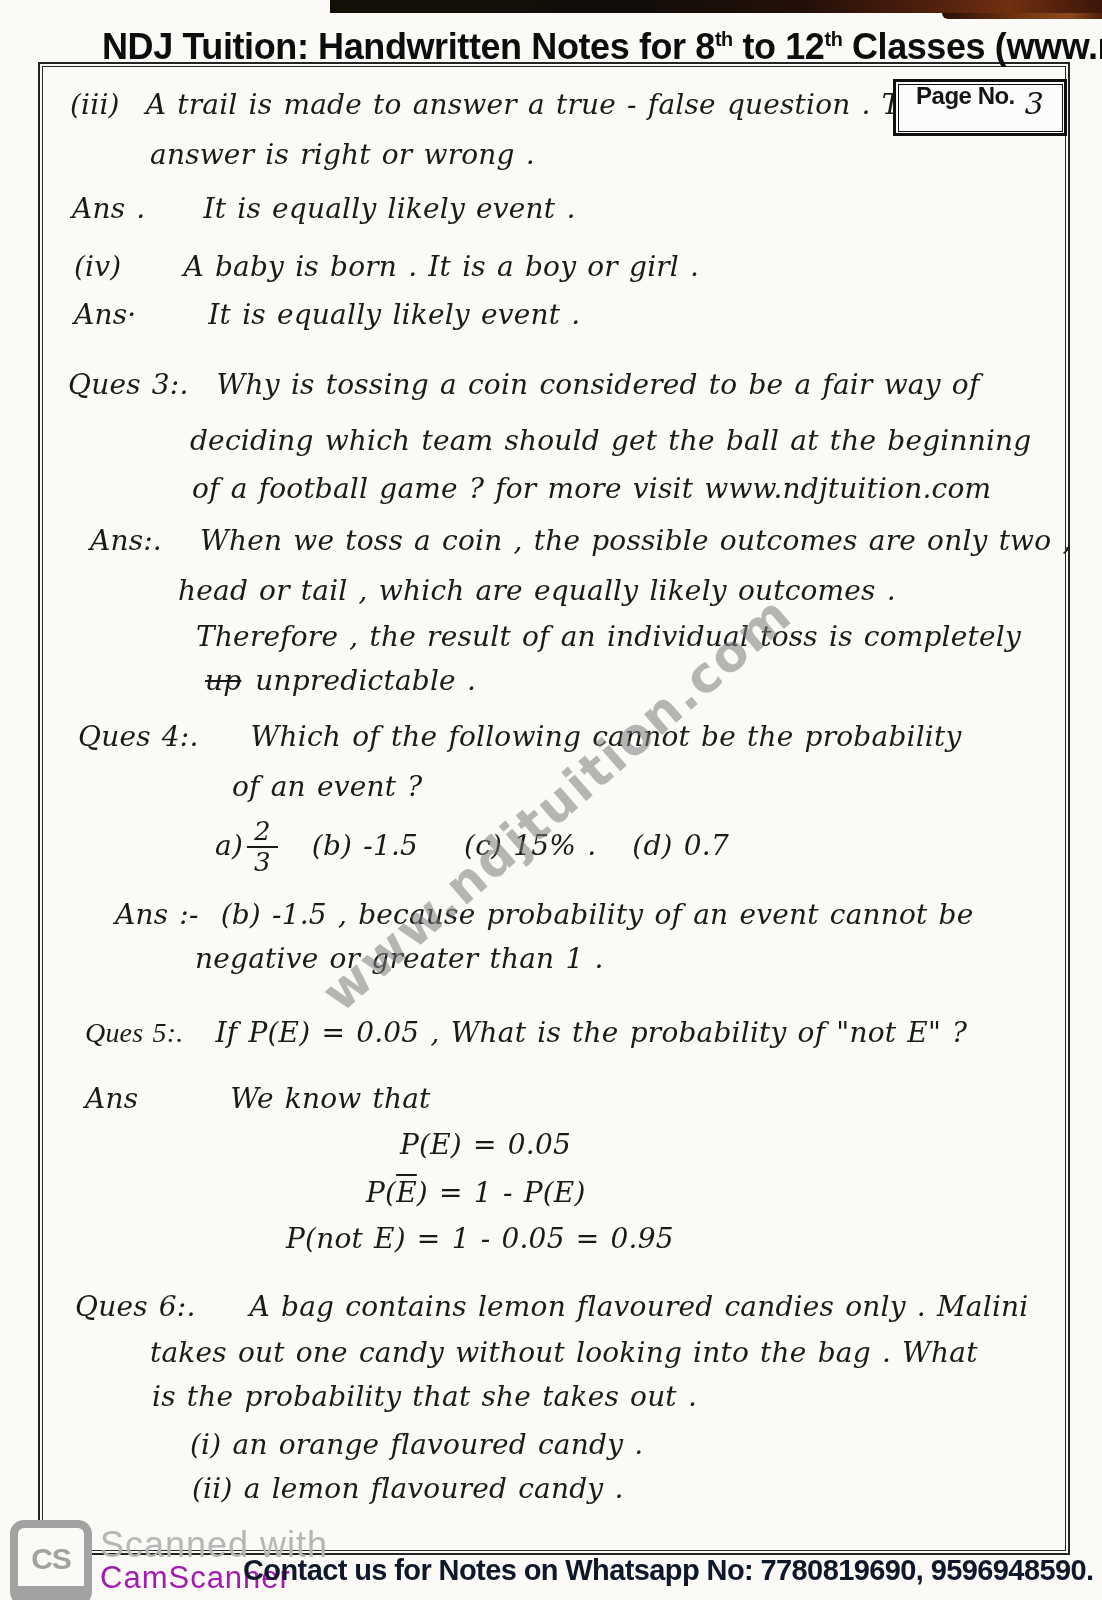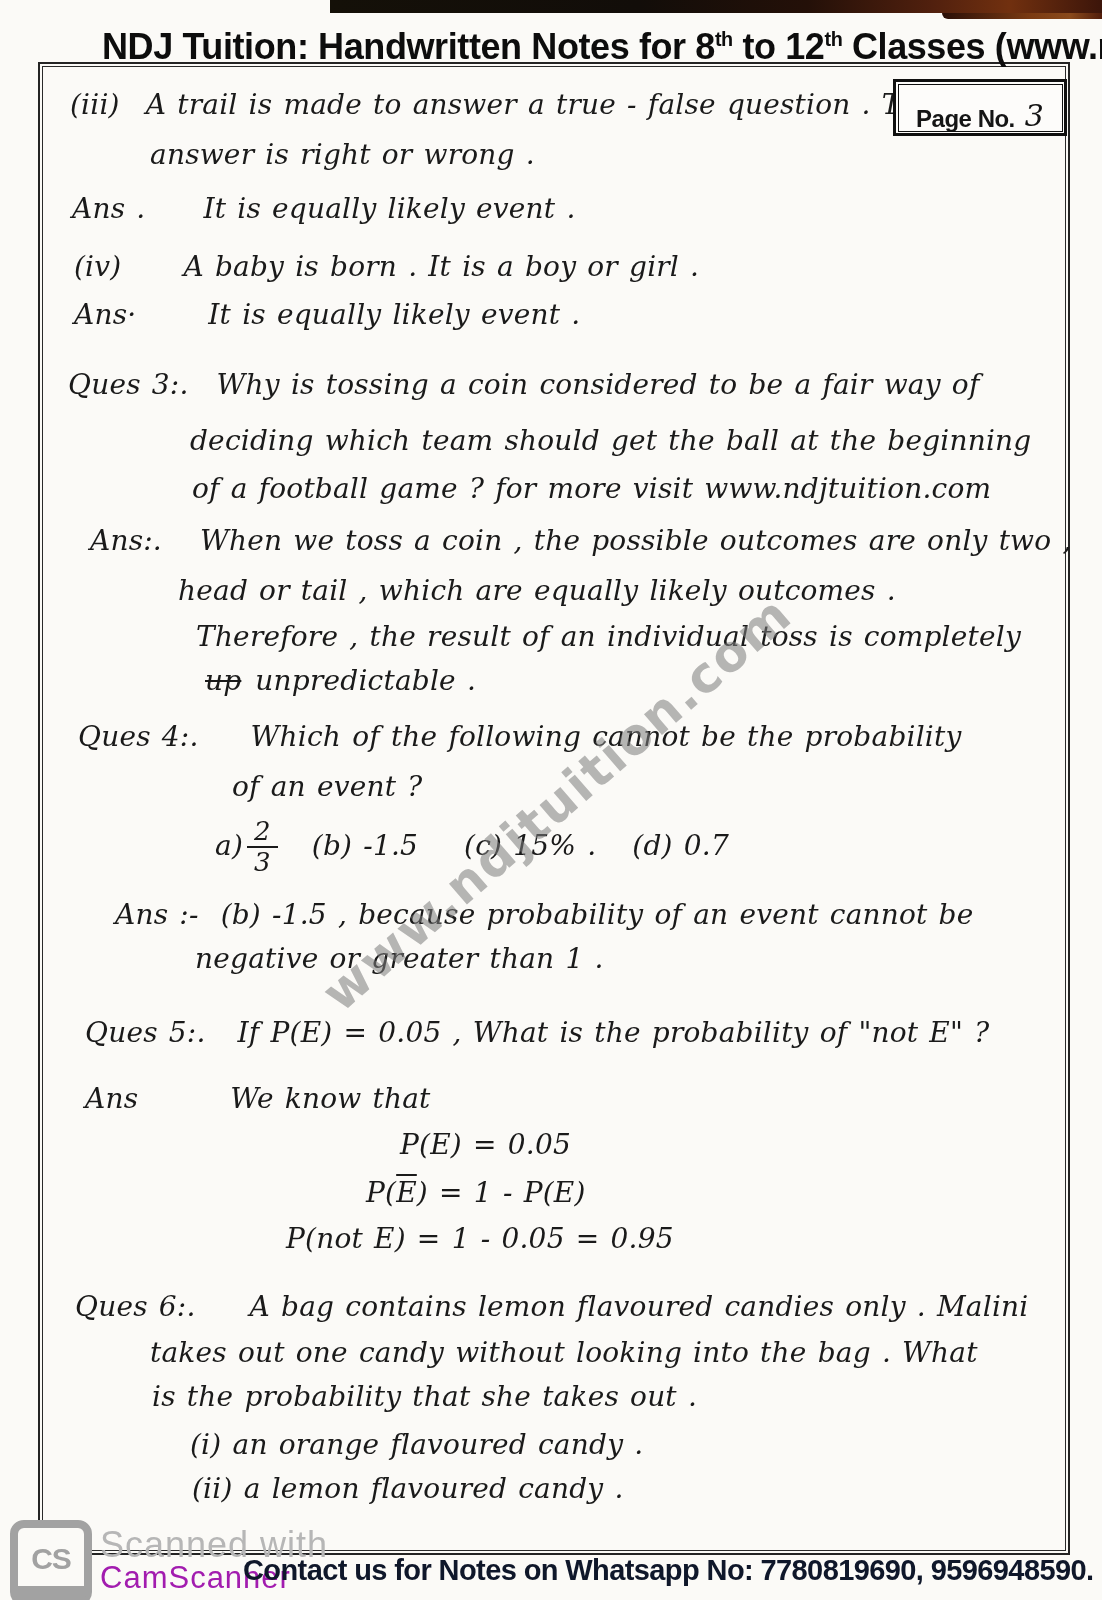--- a/index.html
+++ b/index.html
@@ -28,21 +28,21 @@
   .page-frame{
     position:absolute;left:38px;top:62px;width:1028px;height:1489px;z-index:1;
     border:2.5px solid #242424;background:transparent;
   }
   .page-frame::before{
     content:"";position:absolute;inset:2px;border:1.5px solid #2a2a2a;
   }
   .page-no-box{
     position:absolute;left:893px;top:79px;width:168px;height:51px;z-index:6;
     border:3.5px solid #101010;background:#fdfcfa;
-    display:flex;align-items:flex-end;justify-content:center;gap:10px;
+    display:flex;align-items:flex-start;justify-content:center;gap:10px;
   }
   .page-no-box::before{content:"";position:absolute;inset:1.5px;border:1.5px solid #101010;}
   .page-no-label{font-size:24px;color:#151515;font-weight:600;letter-spacing:-0.5px;}
   .page-no-value{font:italic 30px "DejaVu Serif", serif;color:#141414;margin-top:4px;}
   
   .hw{
     position:absolute;z-index:2;white-space:nowrap;
     font:italic 28px "DejaVu Serif", serif;color:#1a1a1a;
     letter-spacing:0.2px;word-spacing:2px;
   }
@@ -109,21 +109,21 @@
 <div class="hw" style="left:78px;top:720px;font-style:italic;"><span class="lbl" style="margin-right:52px;">Ques 4:.</span><span>Which of the following cannot be the probability</span></div>
 <div class="hw" style="left:232px;top:770px;"><span>of an event ?</span></div>
 
 <div class="hw" style="left:215px;top:818px;">
   <span class="opt">a)</span><span class="frac"><span class="num">2</span><span class="den">3</span></span><span class="opt" style="margin-left:30px;">(b) -1.5</span><span class="opt" style="margin-left:46px;">(c) 15% .</span><span class="opt" style="margin-left:36px;">(d) 0.7</span>
 </div>
 
 <div class="hw" style="left:115px;top:898px;"><span class="lbl" style="margin-right:22px;">Ans :-</span><span>(b) -1.5 , because probability of an event cannot be</span></div>
 <div class="hw" style="left:195px;top:942px;"><span>negative or greater than 1 .</span></div>
 
-<div class="hw" style="left:85px;top:1016px;"><span class="lbl" style="margin-right:32px;">Ques 5:.</span><span>If P(E) = 0.05 ,  What is the probability of "not E" ?</span></div>
+<div class="hw" style="left:85px;top:1016px;"><span class="lbl" style="margin-right:32px;font-family:Liberation Serif, serif;">Ques 5:.</span><span>If P(E) = 0.05 ,  What is the probability of "not E" ?</span></div>
 <div class="hw" style="left:85px;top:1082px;"><span class="lbl" style="margin-right:92px;">Ans</span><span>We know that</span></div>
 <div class="hw" style="left:400px;top:1128px;"><span>P(E) = 0.05</span></div>
 <div class="hw" style="left:366px;top:1176px;"><span>P(</span><span class="ebar">E</span><span>) =  1 - P(E)</span></div>
 <div class="hw" style="left:286px;top:1222px;"><span>P(not E)    =  1 - 0.05 =  0.95</span></div>
 
 <div class="hw" style="left:75px;top:1290px;"><span class="lbl" style="margin-right:54px;">Ques 6:.</span><span>A bag contains lemon flavoured candies only . Malini</span></div>
 <div class="hw" style="left:150px;top:1336px;"><span>takes out one candy without looking into the bag . What</span></div>
 <div class="hw" style="left:152px;top:1380px;"><span>is  the probability that she takes out .</span></div>
 <div class="hw" style="left:190px;top:1428px;"><span>(i)  an orange flavoured candy .</span></div>
 <div class="hw" style="left:192px;top:1472px;"><span>(ii)  a lemon flavoured candy .</span></div>

